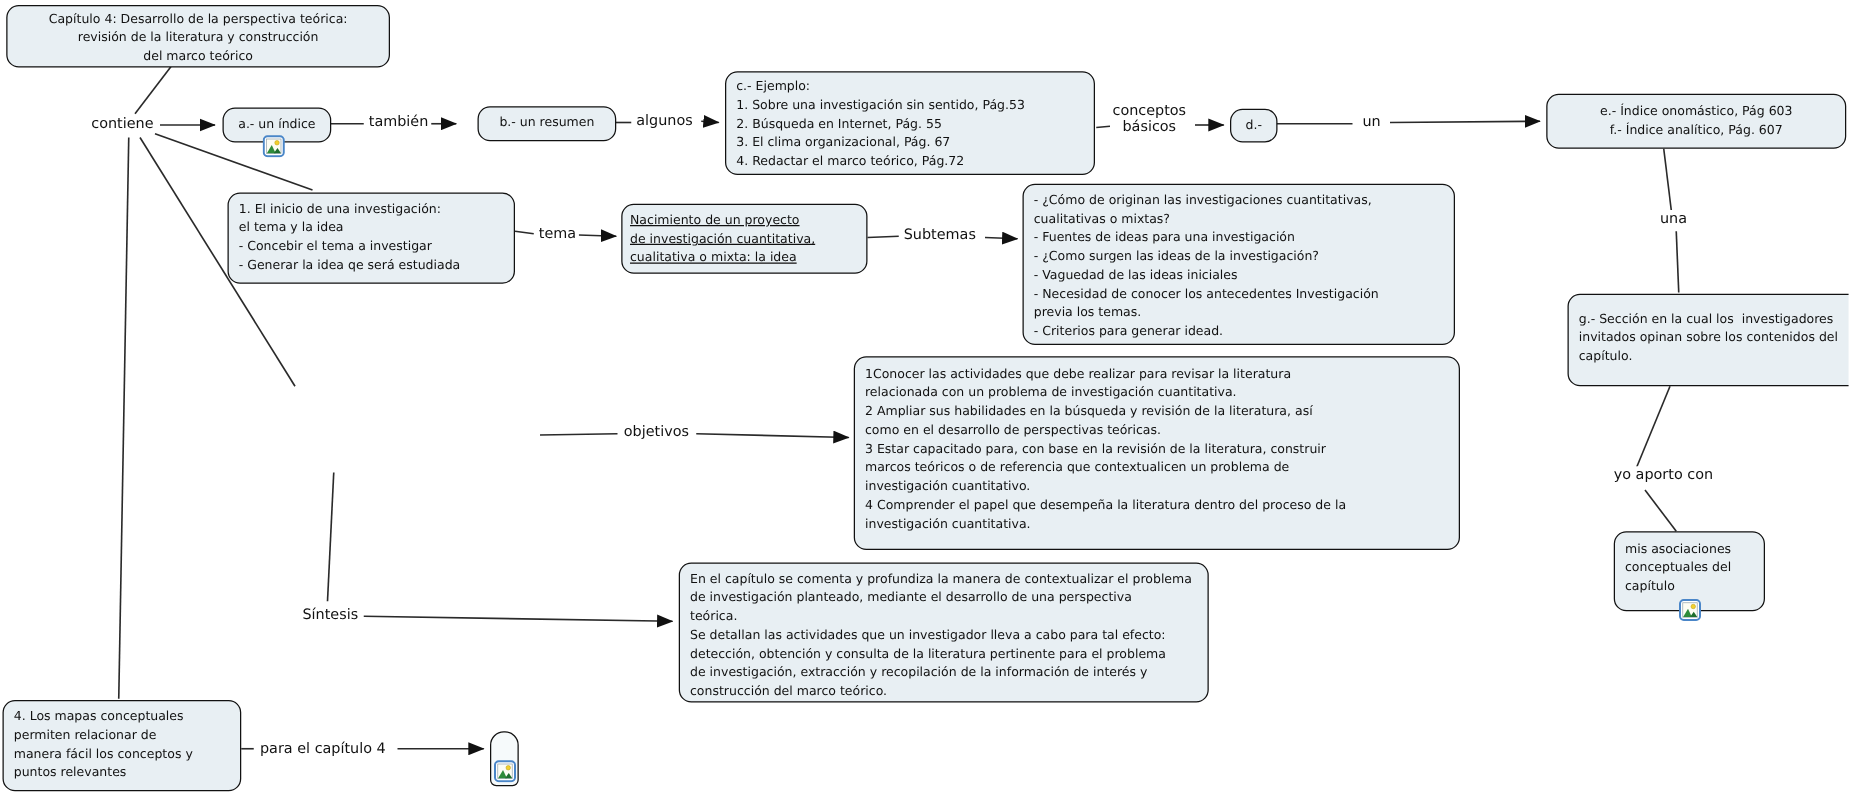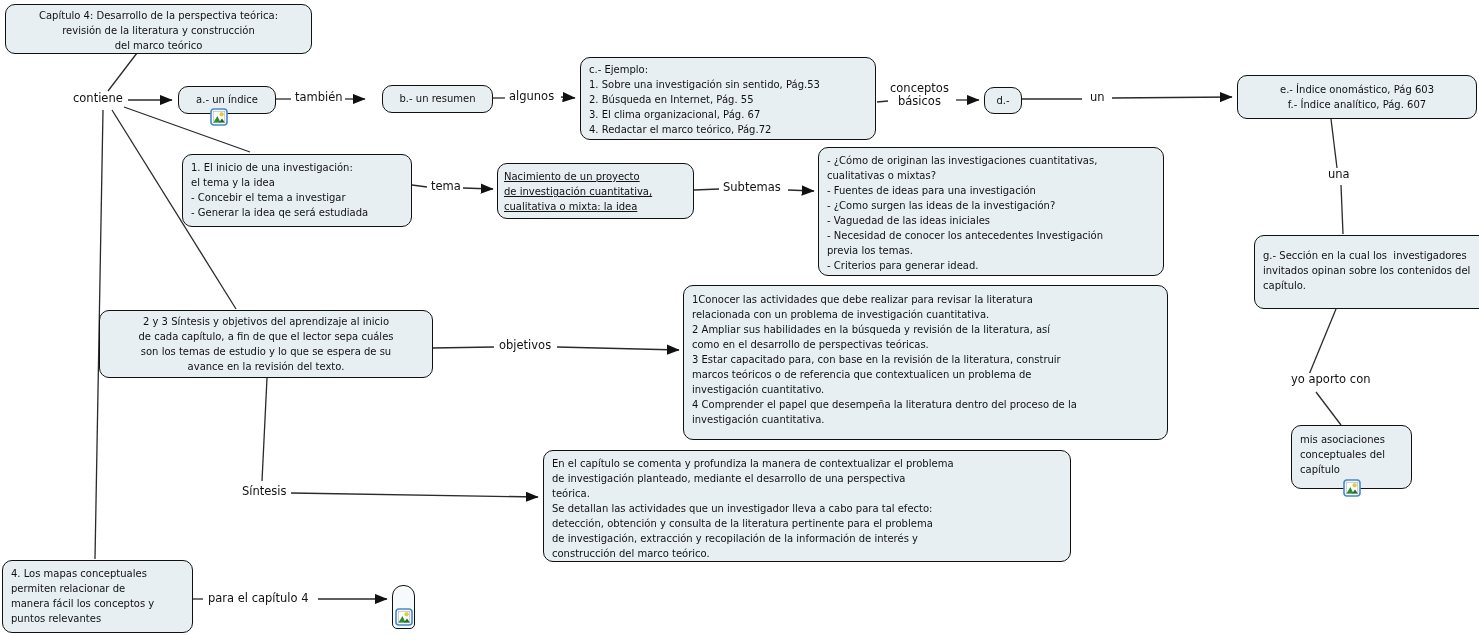--- a/index.html
+++ b/index.html
@@ -76,21 +76,21 @@
       <path d="M557,347 L679,350" marker-end="url(#arr)"></path>
       <path d="M291,493 L538,497" marker-end="url(#arr)"></path>
       <path d="M318,599 L387,599" marker-end="url(#arr)"></path>
     </g>
   </svg>
 
   <div class="node center" style="left:5px;top:4px;width:307px;height:50px;padding:3px 4px;">Capítulo 4: Desarrollo de la perspectiva teórica:
 revisión de la literatura y construcción
 del marco teórico</div>
 
-  <div class="node center" style="left:178px;top:86px;width:98px;height:28px;padding:5px 4px;">a.- un índice</div>
+  <div class="node center" style="left:178px;top:86px;width:87px;height:28px;padding:5px 4px;">a.- un índice</div>
 
   <div class="node center" style="left:370px;top:85px;width:111px;height:28px;padding:5px 4px;margin-left:12px;">b.- un resumen</div>
 
   <div class="node" style="left:580px;top:57px;width:296px;height:83px;padding:4px 8px;">c.- Ejemplo:
 1. Sobre una investigación sin sentido, Pág.53
 2. Búsqueda en Internet, Pág. 55
 3. El clima organizacional, Pág. 67
 4. Redactar el marco teórico, Pág.72</div>
 
   <div class="node center" style="left:984px;top:87px;width:38px;height:27px;padding:5px 4px;">d.-</div>
@@ -109,36 +109,32 @@
 
   <div class="node" style="left:818px;top:147px;width:346px;height:129px;padding:5px 8px;">- ¿Cómo de originan las investigaciones cuantitativas,
 cualitativas o mixtas?
 - Fuentes de ideas para una investigación
 - ¿Como surgen las ideas de la investigación?
 - Vaguedad de las ideas iniciales
 - Necesidad de conocer los antecedentes Investigación
 previa los temas.
 - Criterios para generar idead.</div>
 
-  <div class="node center" style="left:99px;top:310px;width:334px;height:68px;padding:3px 6px;">2 y 3 Síntesis y objetivos del aprendizaje al inicio
-de cada capítulo, a fin de que el lector sepa cuáles
-son los temas de estudio y lo que se espera de su
-avance en la revisión del texto.</div>
 
   <div class="node" style="left:683px;top:285px;width:485px;height:155px;padding:6px 8px;">1Conocer las actividades que debe realizar para revisar la literatura
 relacionada con un problema de investigación cuantitativa.
 2 Ampliar sus habilidades en la búsqueda y revisión de la literatura, así
 como en el desarrollo de perspectivas teóricas.
 3 Estar capacitado para, con base en la revisión de la literatura, construir
 marcos teóricos o de referencia que contextualicen un problema de
 investigación cuantitativo.
 4 Comprender el papel que desempeña la literatura dentro del proceso de la
 investigación cuantitativa.</div>
 
-  <div class="node" style="left:543px;top:450px;width:528px;height:112px;padding:5px 8px;">En el capítulo se comenta y profundiza la manera de contextualizar el problema
+  <div class="node" style="left:543px;top:450px;width:424px;height:112px;padding:5px 8px;">En el capítulo se comenta y profundiza la manera de contextualizar el problema
 de investigación planteado, mediante el desarrollo de una perspectiva
 teórica.
 Se detallan las actividades que un investigador lleva a cabo para tal efecto:
 detección, obtención y consulta de la literatura pertinente para el problema
 de investigación, extracción y recopilación de la información de interés y
 construcción del marco teórico.</div>
 
   <div class="node" style="left:1208px;top:235px;width:268px;height:74px;padding:12px 8px;margin-left:46px;">g.- Sección en la cual los  investigadores
 invitados opinan sobre los contenidos del
 capítulo.</div>

